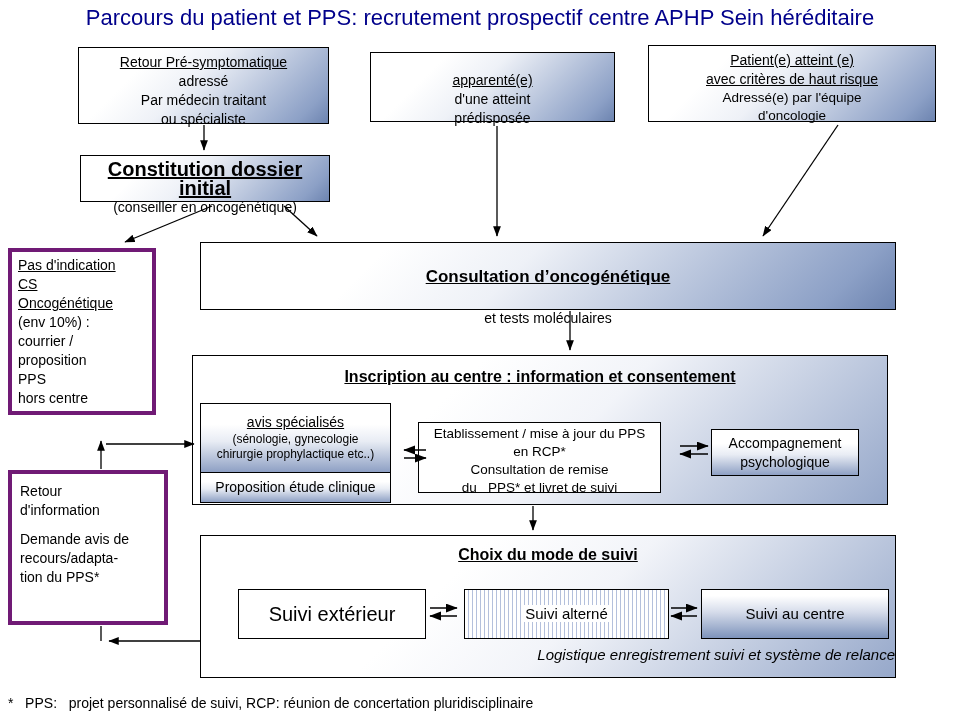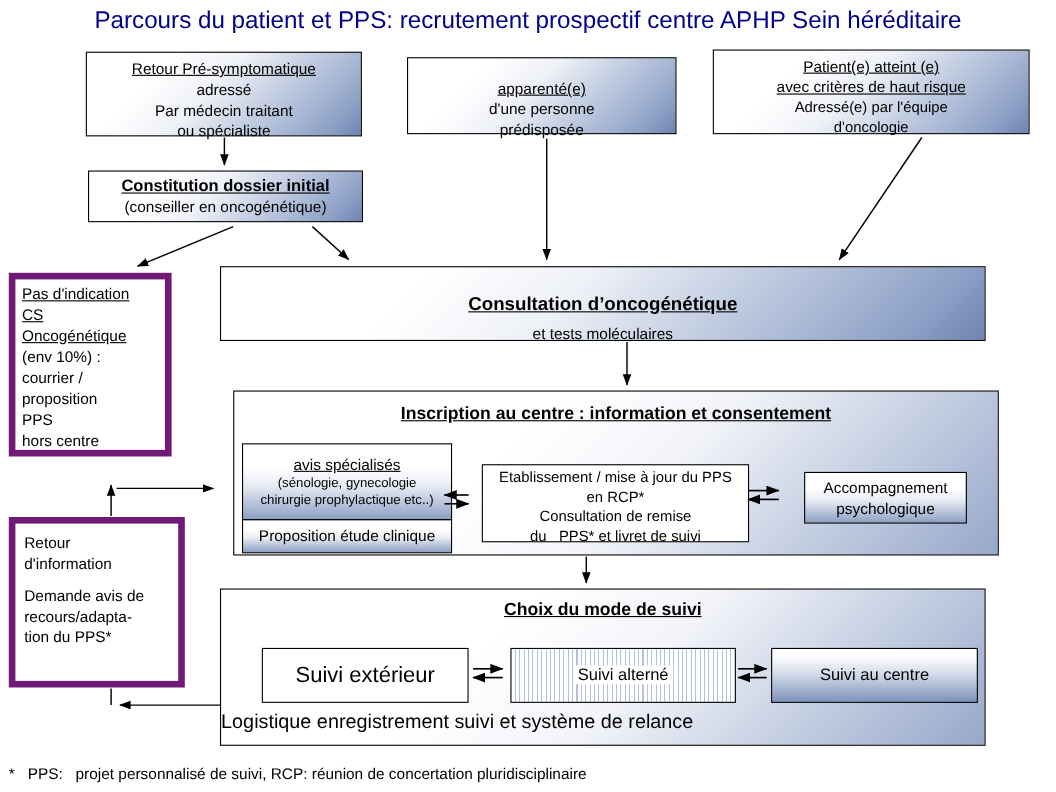--- a/index.html
+++ b/index.html
@@ -11,21 +11,21 @@
     position:absolute;top:5px;left:0;width:100%;text-align:center;
     font-size:22px;color:#00008b;letter-spacing:0px;
   }
   .box{position:absolute;border:1px solid #000;box-sizing:border-box;text-align:center;}
   .grad{background:linear-gradient(135deg,#ffffff 25%,#eef1f7 45%,#8ca0c6 90%,#6d84b0 100%);}
   .grad-soft{background:linear-gradient(135deg,#ffffff 35%,#f2f4f9 55%,#96a8ca 100%);}
   .grad-v{background:linear-gradient(180deg,#ffffff 12%,#d7ddeb 45%,#7d93bb 100%);}
   .grad-b{background:linear-gradient(180deg,#ffffff 30%,#e8ecf4 55%,#8ea0c4 100%);}
   .white{background:#ffffff;}
   .stripes{background:repeating-linear-gradient(90deg,#ffffff 0px,#ffffff 3px,#b4c0dc 3px,#b4c0dc 4px);}
-  .thick{border:6px solid #701a75;background:#ffffff;text-align:left;}
+  .thick{border:4px solid #701a75;background:#ffffff;text-align:left;}
   .u{text-decoration:underline;}
   .b{font-weight:bold;}
   .t14{font-size:14px;line-height:19px;}
   .t13{font-size:13.5px;line-height:18px;}
   .t12{font-size:12px;line-height:15px;}
   .pad{padding-top:5px;}
   .pre{white-space:pre;}
   .overlay{position:absolute;top:0;left:0;pointer-events:none;}
   .footnote{position:absolute;left:8px;top:695px;font-size:14px;white-space:pre;}
   .insc-title{position:absolute;top:12px;left:0;width:100%;text-align:center;font-size:16px;}
@@ -40,53 +40,53 @@
 
   <div class="box grad t14 pad" style="left:78px;top:47px;width:251px;height:77px;">
     <div class="u">Retour Pré-symptomatique</div>
     <div>adressé</div>
     <div>Par médecin traitant</div>
     <div>ou spécialiste</div>
   </div>
 
   <div class="box grad t14" style="left:370px;top:52px;width:245px;height:70px;padding-top:18px;">
     <div class="u">apparenté(e)</div>
-    <div>d'une personne</div>
+    <div>d'une atteint</div>
     <div>prédisposée</div>
   </div>
 
   <div class="box grad t14 pad" style="left:648px;top:45px;width:288px;height:77px;">
     <div class="u">Patient(e) atteint (e)</div>
     <div class="u">avec critères de haut risque</div>
     <div class="t13">Adressé(e) par l'équipe</div>
     <div class="t13">d'oncologie</div>
   </div>
 
   <div class="box grad t14" style="left:80px;top:155px;width:250px;height:47px;padding-top:4px;">
-    <div class="b u" style="font-size:15px;text-decoration:underline;">Constitution dossier initial</div>
+    <div class="b u" style="font-size:20px;text-decoration:underline;">Constitution dossier initial</div>
     <div>(conseiller en oncogénétique)</div>
   </div>
 
   <div class="box thick t14" style="left:8px;top:248px;width:148px;height:167px;padding:4px 6px;">
     <div class="u">Pas d'indication</div>
     <div class="u">CS</div>
     <div class="u">Oncogénétique</div>
     <div>(env 10%) :</div>
     <div>courrier /</div>
     <div>proposition</div>
     <div>PPS</div>
     <div>hors centre</div>
   </div>
 
   <div class="box grad" style="left:200px;top:242px;width:696px;height:68px;padding-top:24px;">
     <div class="b u" style="font-size:17px;">Consultation d’oncogénétique</div>
-    <div class="t14" style="margin-top:7px;">et tests moléculaires</div>
+    <div class="t14" style="margin-top:22px;">et tests moléculaires</div>
   </div>
 
-  <div class="box grad-soft" style="left:212px;top:355px;width:696px;height:150px;">
+  <div class="box grad-soft" style="left:192px;top:355px;width:696px;height:150px;">
     <div class="insc-title b u">Inscription au centre : information et consentement</div>
 
     <div class="sub grad-b" style="left:7px;top:47px;width:191px;height:70px;padding-top:9px;">
       <div class="u t14">avis spécialisés</div>
       <div class="t12">(sénologie, gynecologie</div>
       <div class="t12">chirurgie prophylactique etc..)</div>
     </div>
 
     <div class="sub grad-b t14" style="left:7px;top:116px;width:191px;height:31px;padding-top:5px;">
       <div>Proposition étude clinique</div>
@@ -121,21 +121,21 @@
     </div>
 
     <div class="sub stripes" style="left:263px;top:53px;width:205px;height:50px;line-height:48px;font-size:15px;">
       <span style="background:#fff;padding:0 4px;">Suivi alterné</span>
     </div>
 
     <div class="sub grad-v" style="left:500px;top:53px;width:188px;height:50px;line-height:48px;font-size:15px;">
       <span>Suivi au centre</span>
     </div>
 
-    <div style="position:absolute;left:0;top:110px;width:100%;text-align:left;font-size:18px;">Logistique enregistrement suivi et système de relance</div>
+    <div style="position:absolute;left:0;top:110px;width:100%;text-align:right;font-size:15px;font-style:italic;">Logistique enregistrement suivi et système de relance</div>
   </div>
 
   <div class="footnote">*   PPS:   projet personnalisé de suivi, RCP: réunion de concertation pluridisciplinaire</div>
 
   <svg class="overlay" width="960" height="720" viewBox="0 0 960 720">
     <defs>
       <marker id="ah" markerWidth="9" markerHeight="7" refX="7.5" refY="3" orient="auto">
         <path d="M0,0 L8,3 L0,6 z" fill="#000"></path>
       </marker>
     </defs>

